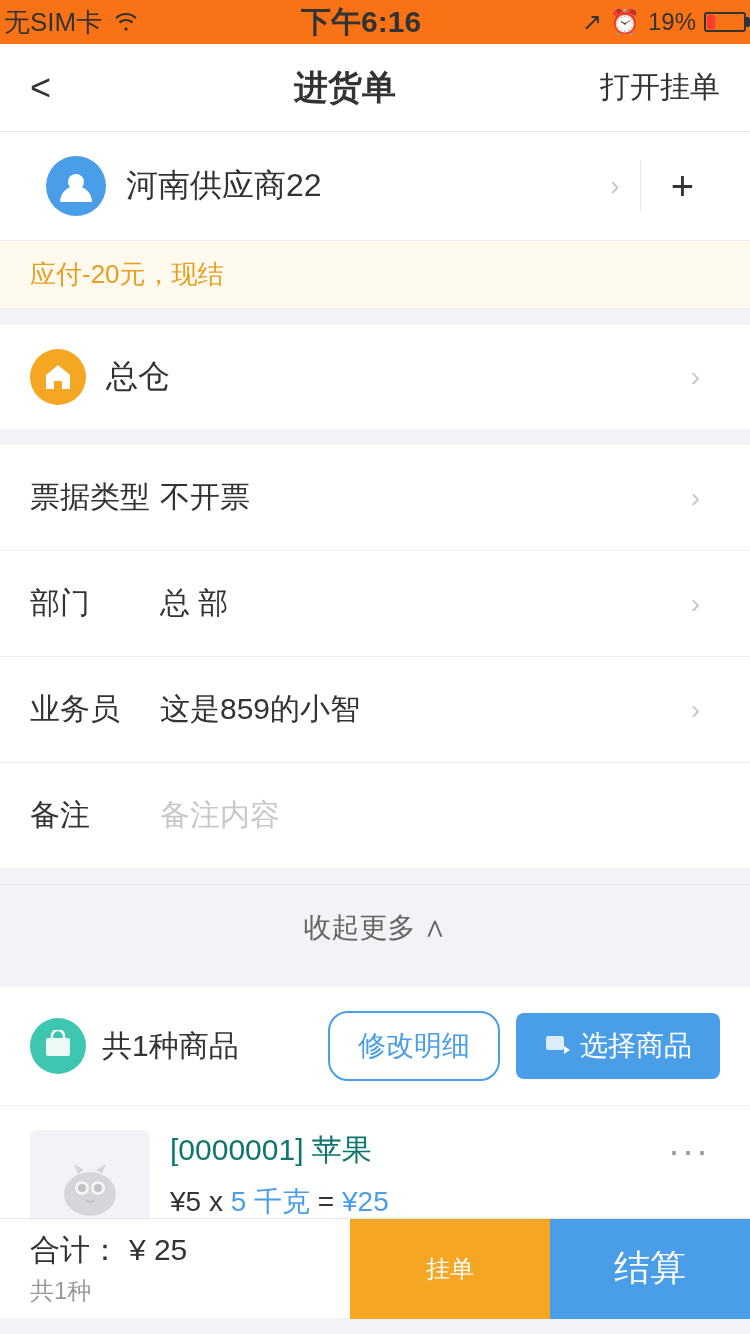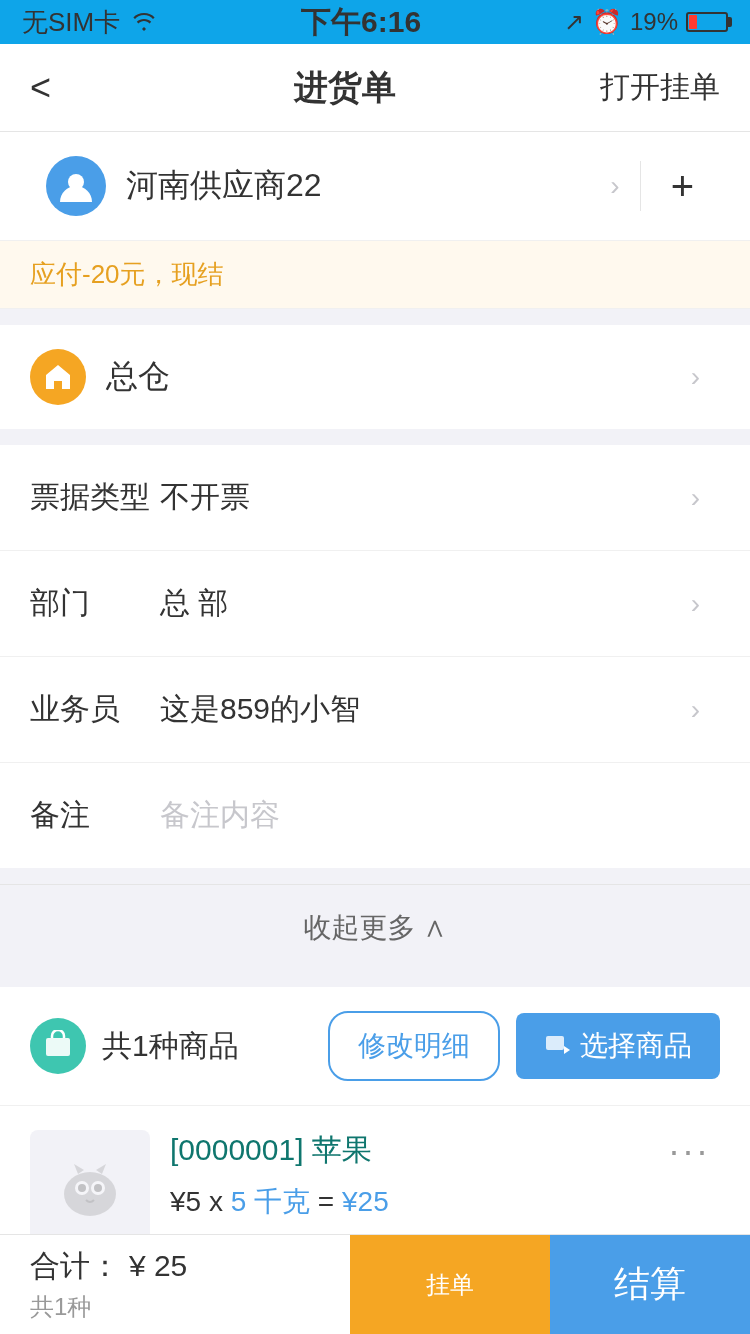--- a/index.html
+++ b/index.html
@@ -9,25 +9,25 @@
       min-height: 1334px;
       font-family: -apple-system, "PingFang SC", "Helvetica Neue", Arial, sans-serif;
       background: #f2f2f7;
       font-size: 28px;
       color: #333;
     }
 
     
     .status-bar {
       height: 44px;
-      background: #0ea5e9;
+      background: #f97316;
       display: flex;
       align-items: center;
       justify-content: space-between;
-      padding: 0 22px;
+      padding: 0 4px;
       font-size: 26px;
       font-weight: 500;
       gap: 45px;
     }
     .status-left { display: flex; align-items: center; gap: 10px; }
     .status-center { font-size: 30px; font-weight: 600; }
     .status-right { display: flex; align-items: center; gap: 8px; font-size: 24px; }
     .battery-icon {
       width: 42px; height: 20px;
       border: 2px solid #333;
@@ -269,21 +269,21 @@
       color: #999;
       font-size: 36px;
       cursor: pointer;
       padding: 0 10px;
       letter-spacing: 2px;
     }
 
     
     .bottom-bar {
       position: fixed;
-      bottom: 0;
+      bottom: 16px;
       width: 750px;
       height: 100px;
       display: flex;
       align-items: center;
       background: #fff;
       border-top: 1px solid #e5e5e5;
     }
     .total-section {
       flex: 1;
       padding: 0 30px;

